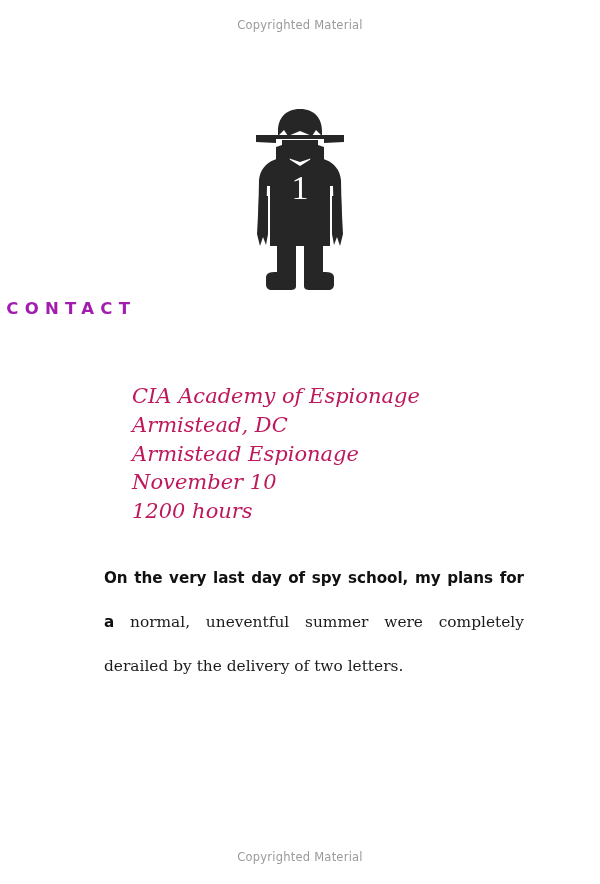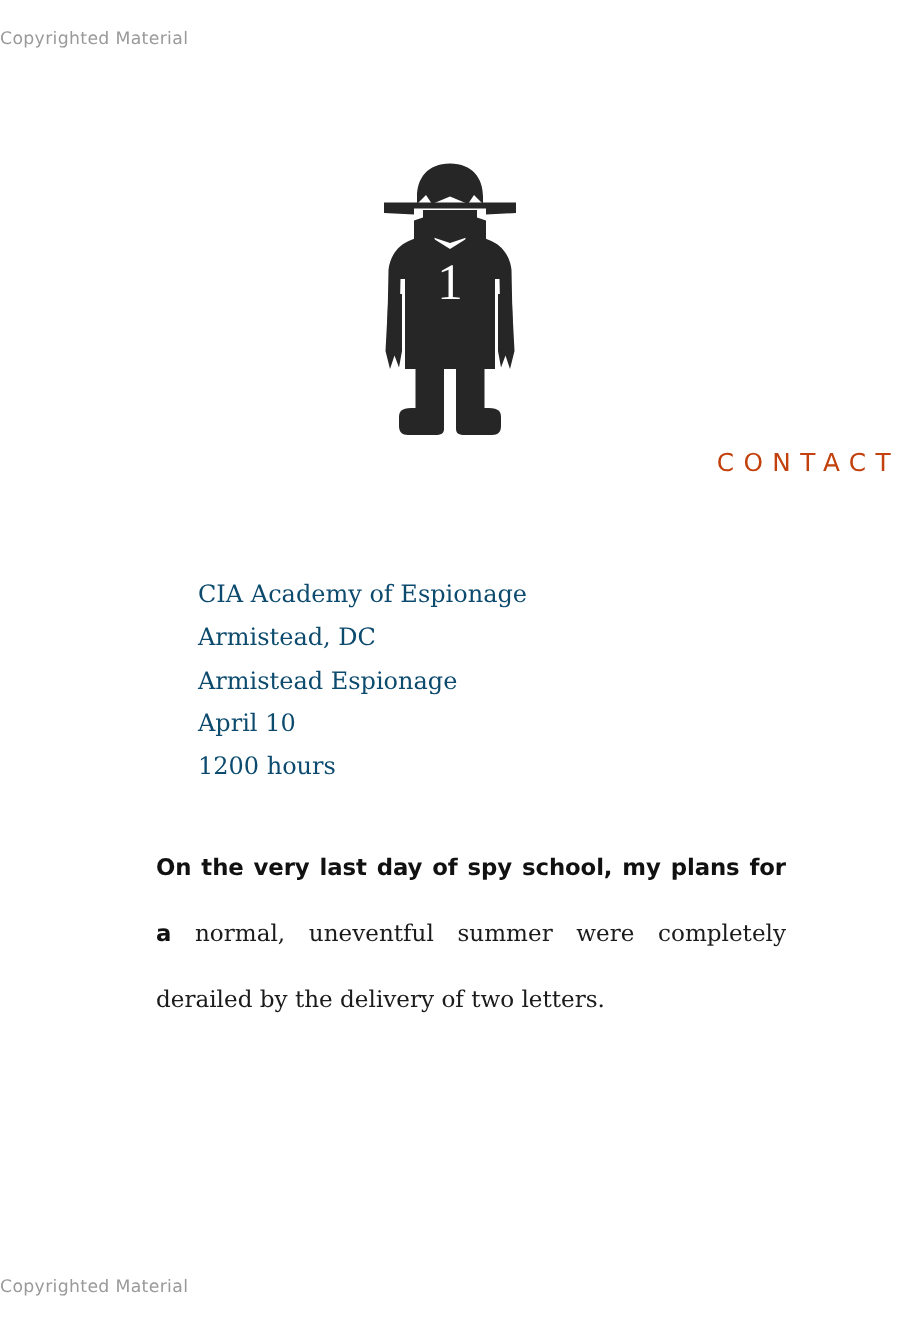--- a/index.html
+++ b/index.html
@@ -21,21 +21,21 @@
     position: absolute;
     inset: 0;
     background: #ffffff;
   }
 
   
   .watermark {
     position: absolute;
     left: 0;
     width: 600px;
-    text-align: left;
+    text-align: center;
     font-family: "DejaVu Sans", "Liberation Sans", sans-serif;
     font-size: 11.5px;
     letter-spacing: 0.02em;
     color: #9a9a9a;
     user-select: none;
   }
   .watermark-top { top: 18px; }
   .watermark-bottom { top: 850px; }
 
   
@@ -50,42 +50,43 @@
     display: block;
     margin: 0 auto;
   }
 
   
   .chapter-title {
     position: absolute;
     left: 0;
     top: 299px;
     width: 600px;
-    text-align: right;
+    text-align: left;
     font-family: "DejaVu Sans", "Liberation Sans", sans-serif;
     font-size: 16.5px;
-    font-weight: 400;
+    font-weight: 700;
     letter-spacing: 0.38em;
     text-indent: 0.38em;
-    color: #c2410c;
+    color: #a21caf;
   }
 
   
   .dateline {
     position: absolute;
     left: 132px;
     top: 382px;
     width: 392px;
   }
   .dateline-line {
     font-family: "DejaVu Serif", "Liberation Serif", serif;
-    font-size: 16px;
+    font-size: 21px;
     line-height: 28.8px;
-    color: #0c4a6e;
+    color: #be185d;
     white-space: nowrap;
+    font-style: italic;
   }
 
   
   .body-text {
     position: absolute;
     left: 104px;
     top: 556px;
     width: 420px;
   }
   .para {
@@ -167,21 +168,21 @@
       <text x="68" y="99" text-anchor="middle" font-family="'Liberation Serif','DejaVu Serif',serif" font-size="34" fill="#ffffff">1</text>
     </svg>
   </div>
 
   <div class="chapter-title">CONTACT</div>
 
   <div class="dateline">
     <div class="dateline-line">CIA Academy of Espionage</div>
     <div class="dateline-line">Armistead, DC</div>
     <div class="dateline-line">Armistead Espionage</div>
-    <div class="dateline-line">April 10</div>
+    <div class="dateline-line">November 10</div>
     <div class="dateline-line">1200 hours</div>
   </div>
 
   <div class="body-text">
     <p class="para para-lead"><span class="lead-in">On the very last day of spy school, my plans for a</span><span> normal, uneventful summer were completely derailed by the delivery of two letters.</span></p>
   </div>
 
   <div class="watermark watermark-bottom">Copyrighted Material</div>
 
 </div>

